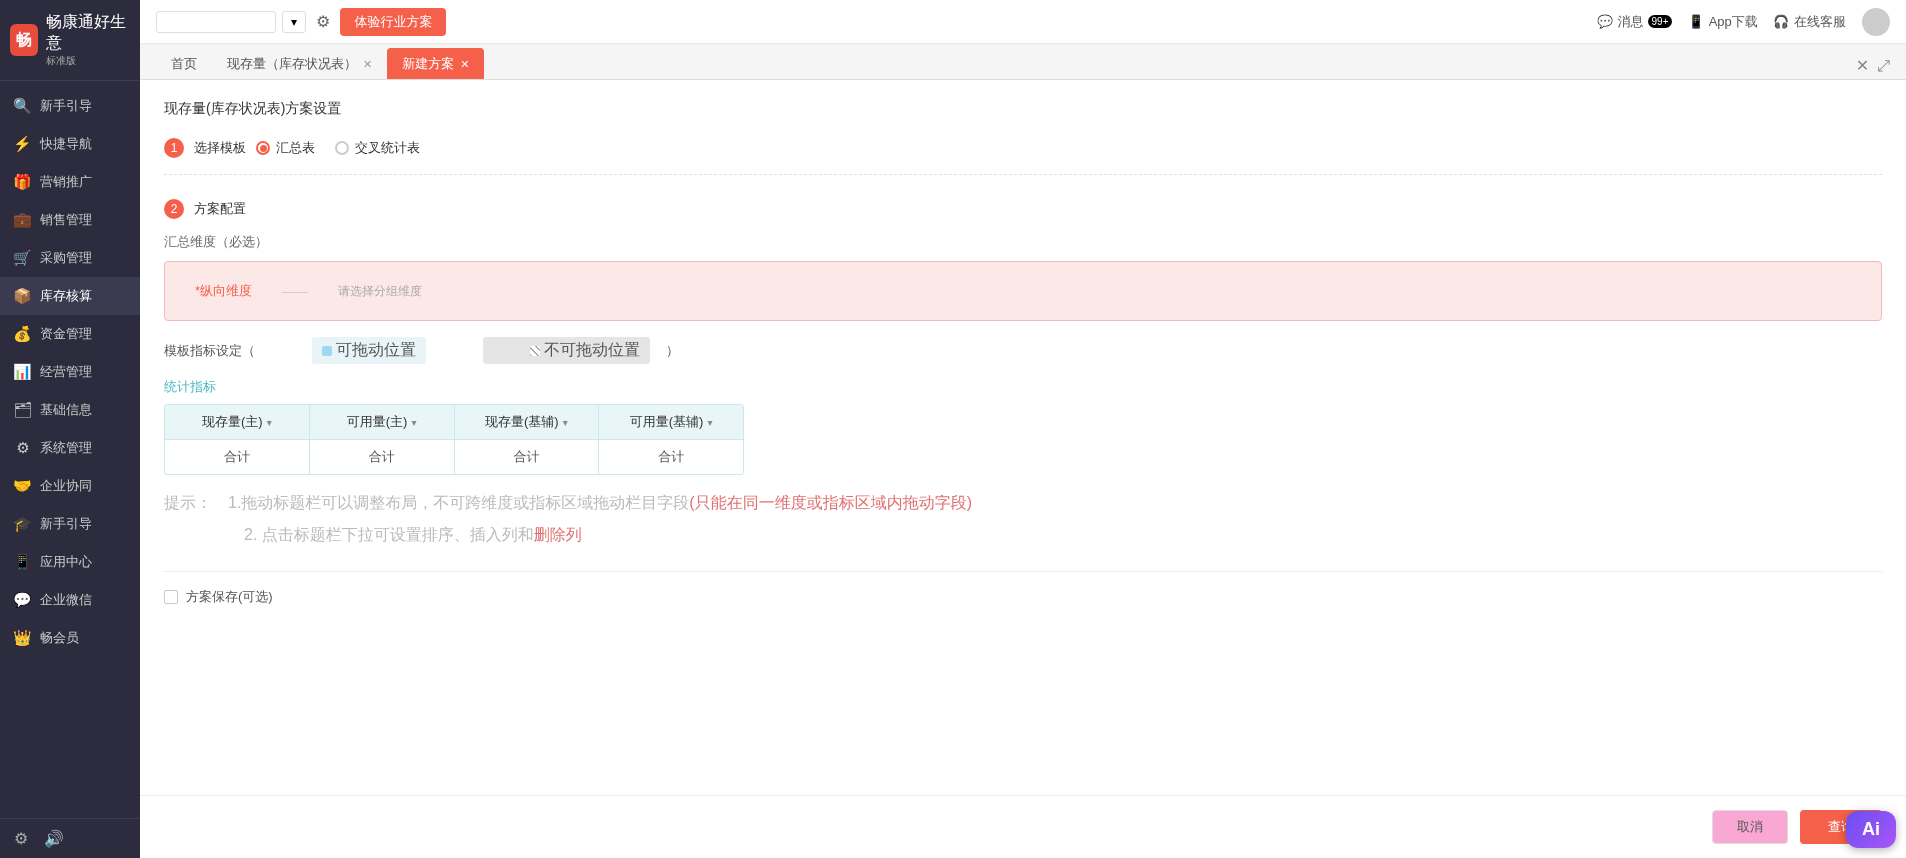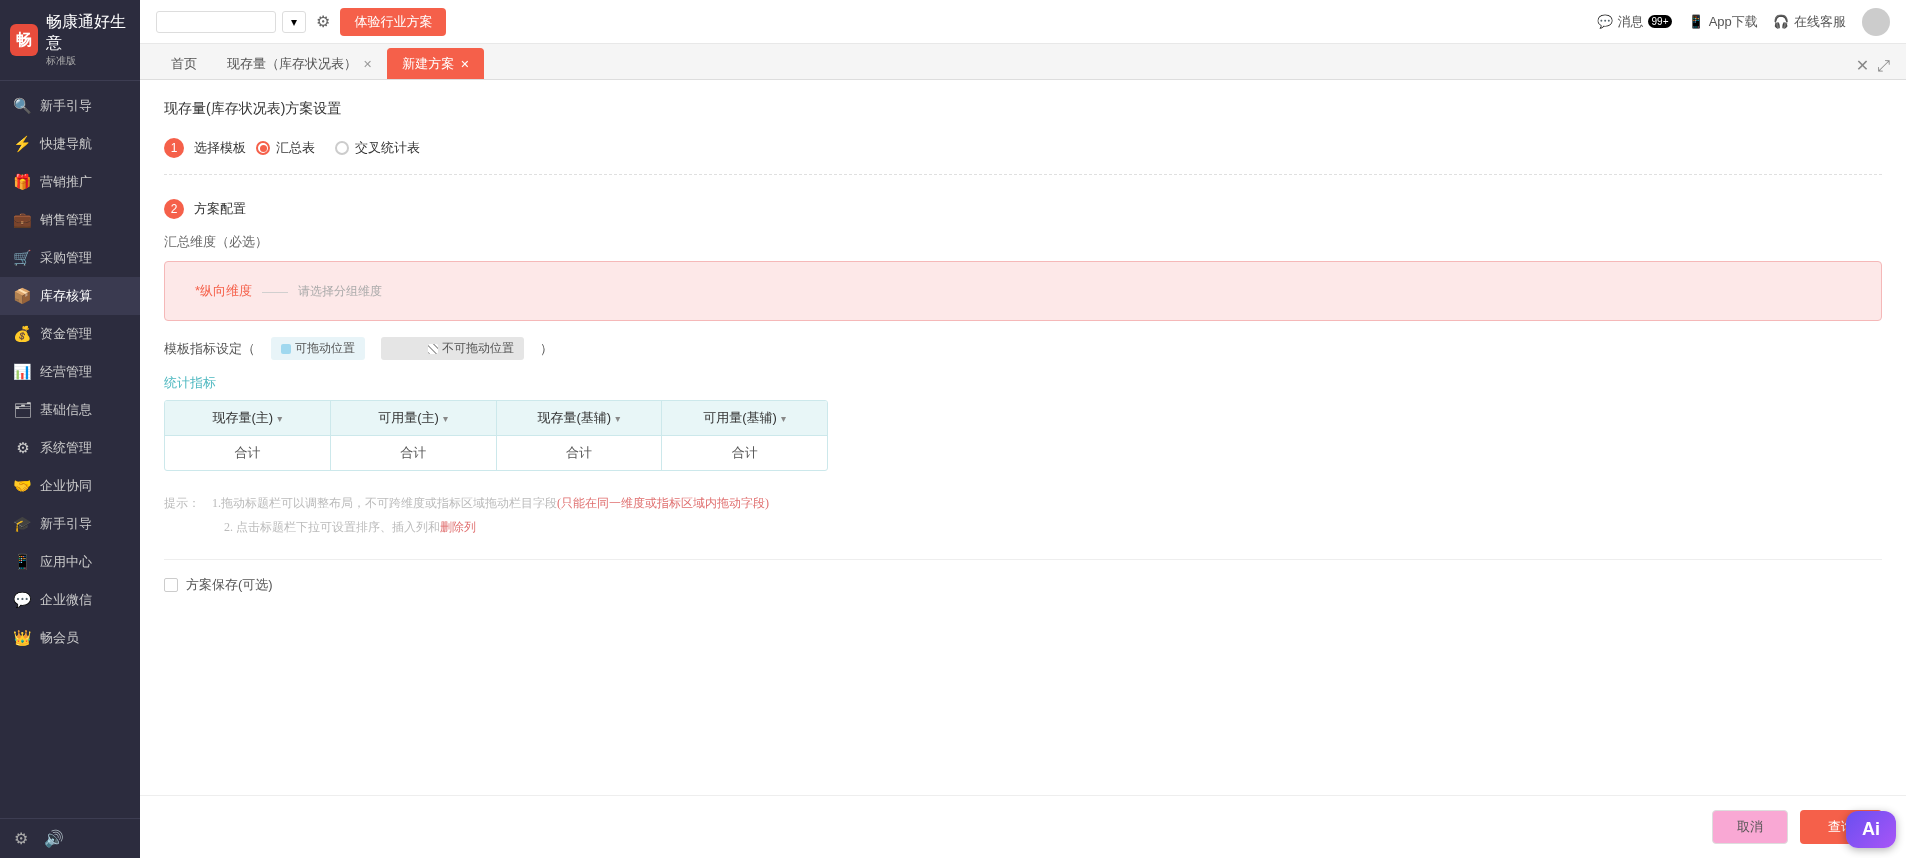--- a/index.html
+++ b/index.html
@@ -118,55 +118,55 @@
       content: ''; width: 7px; height: 7px; border-radius: 50%; background: #f5604a;
     }
     .radio-label { font-size: 13px; color: #333; }
 
     
     .section-divider { border: none; border-top: 1px dashed #e0e0e0; margin: 16px 0; }
     .subsection-title { font-size: 13px; color: #666; margin-bottom: 10px; }
 
     .dimension-box {
       background: #fde8e8; border: 1px solid #f5b8b8; border-radius: 4px;
-      padding: 20px 30px; display: flex; align-items: center; 
+      padding: 20px 30px; display: flex; align-items: center; gap: 20px;
       margin-bottom: 16px;
     }
     .dim-label { color: #f5604a; font-size: 13px; }
     .dim-separator { color: #ccc; font-size: 13px; margin: 0 10px; }
     .dim-placeholder { color: #aaa; font-size: 12px; }
 
     
     .indicator-row { display: flex; align-items: center; gap: 16px; margin-bottom: 14px; font-size: 13px; color: #555; }
     .indicator-chip {
       display: flex; align-items: center; gap: 4px; background: #e8f4f8;
-      padding: 3px 10px; border-radius: 3px; font-size: 12px;
+      padding: 3px 10px; border-radius: 3px; font-size: 16px; margin-left: 41px;
     }
     .chip-dot { width: 10px; height: 10px; background: #a0d8ef; border-radius: 2px; }
     .chip-dot.striped {
       background: repeating-linear-gradient(45deg, #aaa 0, #aaa 2px, #fff 2px, #fff 5px);
     }
 
     
     .stats-label { color: #4eb8c0; font-size: 13px; margin-bottom: 8px; }
-    .stats-table { border: 1px solid #cce8eb; border-radius: 3px; overflow: hidden; width: 664px; }
+    .stats-table { border: 1px solid #cce8eb; border-radius: 3px; overflow: hidden; width: 580px; }
     .stats-table-header { display: flex; }
     .stats-col {
       flex: 1; border-right: 1px solid #cce8eb; text-align: center;
     }
     .stats-col:last-child { border-right: none; }
     .stats-col-header {
       background: #e8f6f7; padding: 8px 4px; display: flex; align-items: center;
       justify-content: center; gap: 4px; font-size: 13px; color: #333; border-bottom: 1px solid #cce8eb;
     }
     .stats-col-body { padding: 8px 4px; text-align: center; font-size: 13px; color: #555; }
     .chevron-down { font-size: 10px; color: #888; }
 
     
-    .tips-section { margin-top: 20px; color: #bbb; font-size: 12px; line-height: 2; font-family: Liberation Serif, serif; }
+    .tips-section { margin-top: 12px; color: #bbb; font-size: 16px; line-height: 2; }
 
     
     .save-checkbox-row {
       display: flex; align-items: center; gap: 8px; margin-top: 20px;
       padding: 16px 0; border-top: 1px solid #eee; font-size: 13px; color: #555;
     }
     .checkbox-box { width: 14px; height: 14px; border: 1px solid #ccc; border-radius: 2px; cursor: pointer; }
 
     
     .footer-btns {

